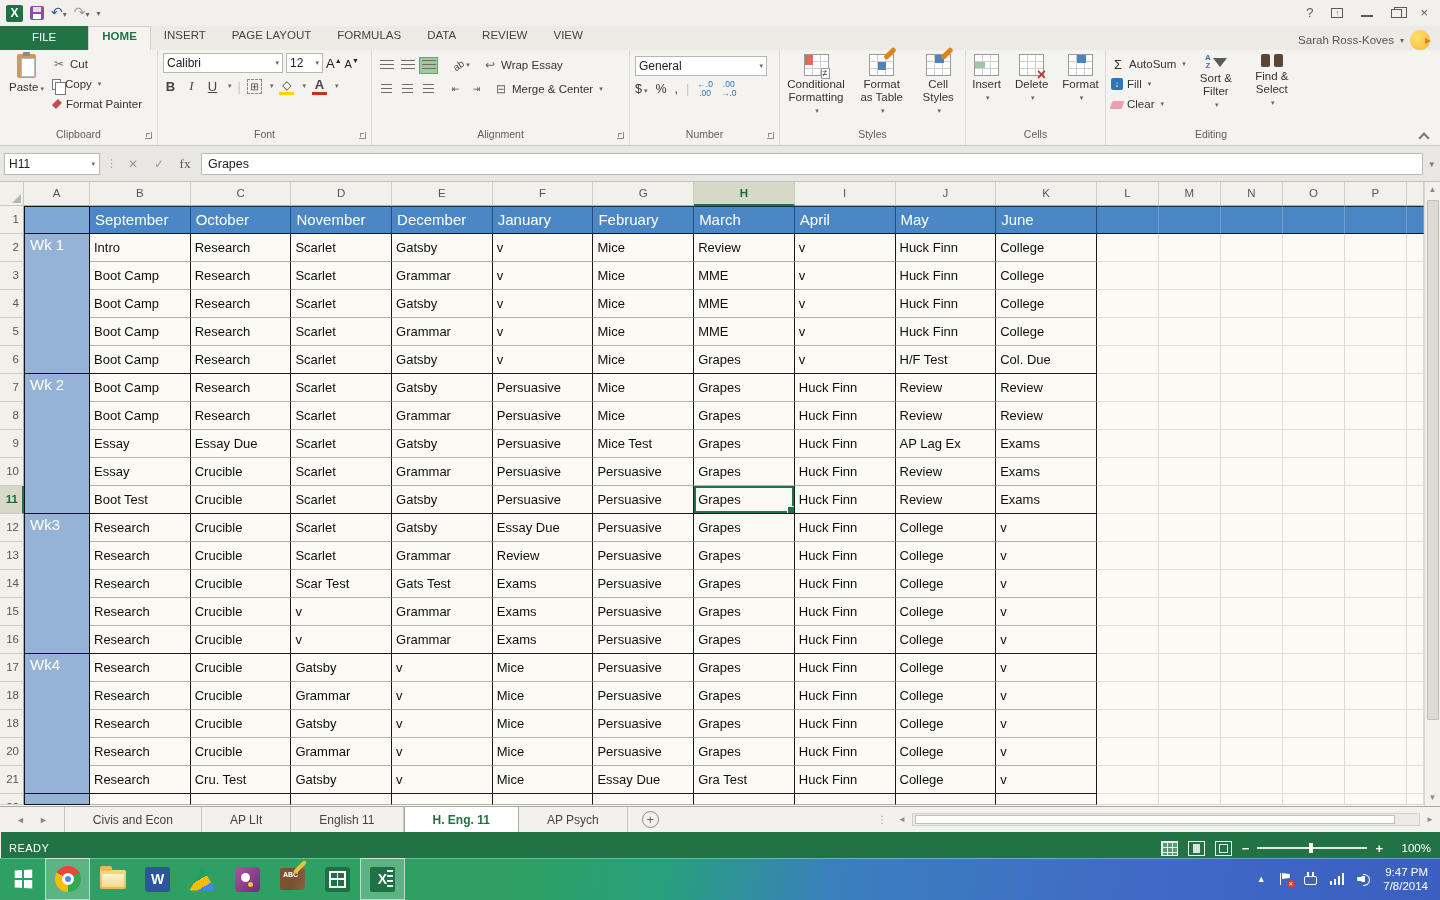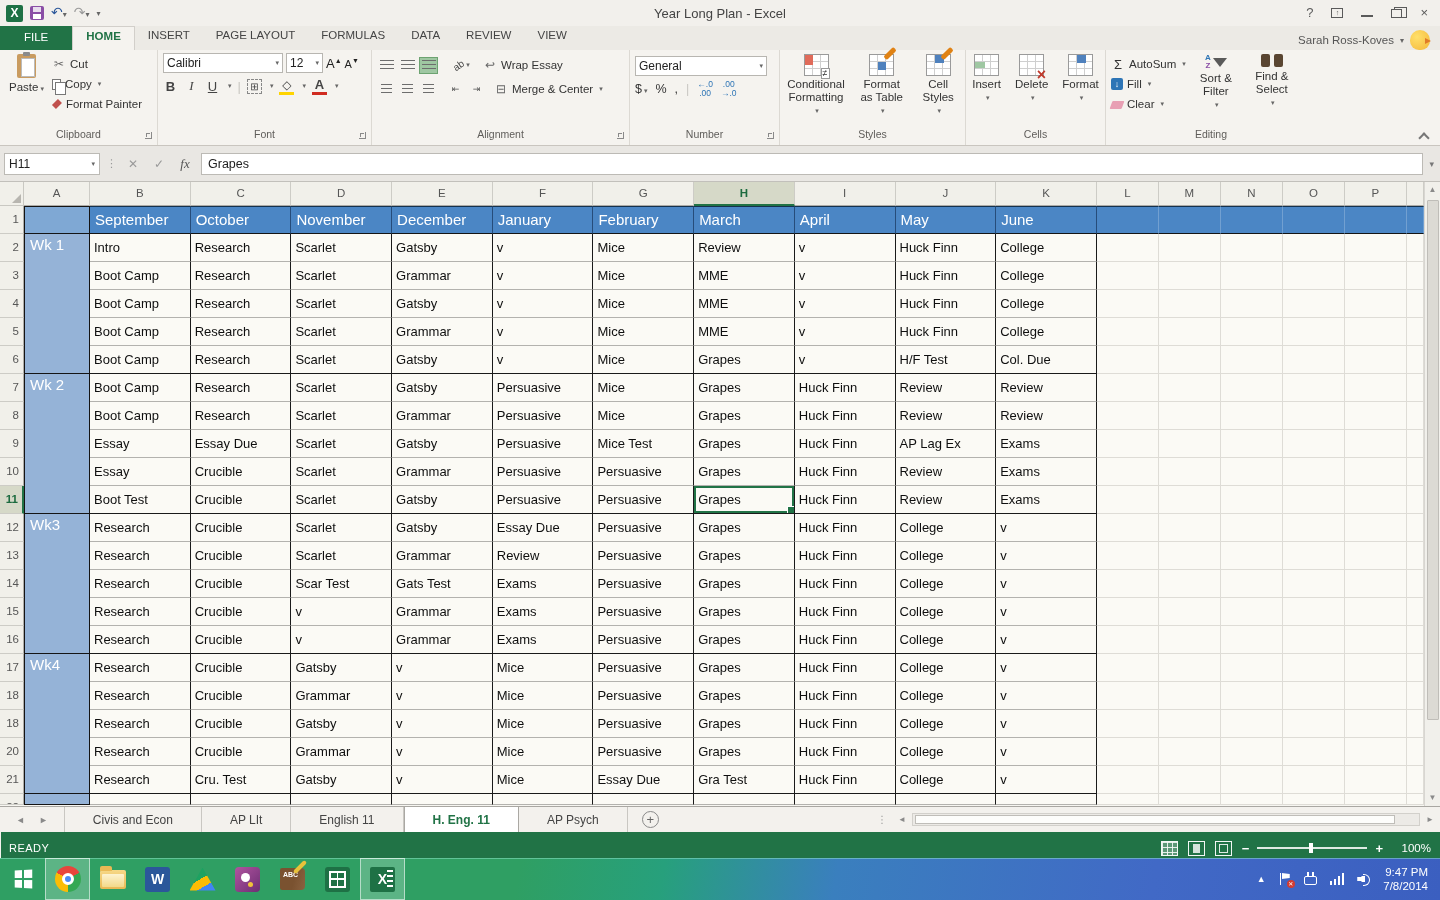--- a/index.html
+++ b/index.html
@@ -17,21 +17,21 @@
 .qat-dd{font-size:8px;color:#666}
 #win-title{position:absolute;left:0;right:0;text-align:center;font-size:13px;color:#444;pointer-events:none}
 .winbtns{margin-left:auto;display:flex;align-items:center;gap:18px;padding-right:12px;z-index:2}
 .winbtn{color:#5a5a5a;font-size:13px;line-height:16px}
 .rd-box{width:12px;height:10px;border:1px solid #5a5a5a;position:relative;font-size:7px;text-align:center;line-height:8px;color:#5a5a5a}
 .minl{width:12px;height:8px;border-bottom:2px solid #5a5a5a}
 .restore{width:11px;height:9px;border:1px solid #5a5a5a;position:relative;background:#f2f0ec}
 .restore::before{content:"";position:absolute;left:2px;top:-3px;width:11px;height:9px;border:1px solid #5a5a5a;z-index:-1}
 
 #tabrow{position:absolute;left:0;top:26px;width:1440px;height:24px;background:#eceae5;display:flex;align-items:flex-end}
-.ftab{background:#217346;color:#fff;font-size:11.5px;padding:5px 24px;height:24px}
+.ftab{background:#217346;color:#fff;font-size:11.5px;padding:5px 32px;height:24px}
 .rtab{font-size:11.5px;color:#444;padding:3px 13px;height:24px}
 .rtab.active{background:#f5f3ef;color:#217346;border:1px solid #d2cfca;border-bottom:none;font-weight:bold}
 #userbox{margin-left:auto;display:flex;align-items:center;gap:6px;padding-right:10px;font-size:11.5px;color:#555}
 .duck{width:20px;height:20px;background:radial-gradient(circle at 35% 35%,#ffe06a,#f4b73a);border-radius:50% 50% 45% 45%;position:relative}
 .duck::after{content:"";position:absolute;right:-1px;top:8px;border-left:6px solid #e07b28;border-top:3px solid transparent;border-bottom:3px solid transparent}
 
 #ribbon{position:absolute;left:0;top:50px;width:1440px;height:96px;background:#f5f3ef;border-bottom:1px solid #c9c5bf;display:flex}
 .rgroup{border-right:1px solid #dcd9d3;padding:3px 5px 0;display:flex;flex-direction:column}
 .rg-body{flex:1;display:flex;gap:4px}
 .rg-label{height:20px;font-size:10.5px;color:#5f5d5a;text-align:center;position:relative;line-height:18px}
@@ -83,21 +83,21 @@
 .bino::before,.bino::after{content:"";position:absolute;top:0;width:9px;height:13px;background:#5a4632;border-radius:2px}
 .bino::before{left:0}.bino::after{right:0}
 #ribbon-collapse{position:absolute;right:12px;bottom:5px;width:9px;height:9px}
 #ribbon-collapse::before{content:"";position:absolute;left:1px;top:3px;width:6px;height:6px;border-left:2px solid #777;border-top:2px solid #777;transform:rotate(45deg)}
 
 #formulabar{position:absolute;left:0;top:146px;width:1440px;height:36px;background:#e9e7e3;border-bottom:1px solid #c2c0bb;display:flex;align-items:center;padding:0 4px;gap:6px}
 #namebox{width:96px;height:22px;background:#fff;border:1px solid #bcbab5;font-size:12px;padding:2px 4px;display:flex;align-items:center}
 #namebox .dd{margin-left:auto}
 .fbar-sep{color:#9a9a9a;font-size:11px}
 .fbar-btn{color:#9a9a9a;font-size:12px;width:20px;text-align:center}
-.fx{font-style:italic;font-family:"Liberation Serif",serif;color:#555;font-size:13px}
+.fx{font-family:"Liberation Serif",serif;color:#555;font-size:13px}
 #formula-field{flex:1;height:22px;background:#fff;border:1px solid #bcbab5;font-size:12.5px;padding:2px 6px;display:flex;align-items:center}
 #fbar-expand{color:#777;font-size:9px;padding-right:2px}
 
 #grid{position:absolute;left:0;top:182px;width:1424px;height:624px;display:grid;
 grid-template-columns:24px 66px repeat(10,100.7px) repeat(5,62px) 17px;
 grid-template-rows:24px repeat(21,28px) 11px;background:#f7f6f1;overflow:hidden}
 .corner{background:#f1f0ea;border-right:1px solid #c9c8c2;border-bottom:1px solid #c9c8c2;position:relative}
 .corner::after{content:"";position:absolute;right:2px;bottom:2px;border-left:9px solid transparent;border-bottom:9px solid #b8b6b0}
 .colhead{background:#f1f0ea;border-right:1px solid #cdccc6;border-bottom:1px solid #aeaca7;color:#565656;font-size:11.5px;text-align:center;line-height:22px;overflow:hidden}
 .colhead.selc{background:#d6d9c8;color:#1c6b3f;border-bottom:2px solid #217346;font-weight:bold}
@@ -186,21 +186,20 @@
 <body>
 
 <div id="titlebar">
   <div class="qat">
     <div class="xl-logo">X</div>
     <div class="floppy"></div>
     <span class="undo">↶<span class="qat-dd">▾</span></span>
     <span class="redo">↷<span class="qat-dd">▾</span></span>
     <span class="qat-dd">▾</span>
   </div>
-  <div id="win-title">Year Long Plan - Excel</div>
   <div class="winbtns">
     <span class="winbtn">?</span>
     <span class="rd-box">↑</span>
     <span class="minl"></span>
     <span class="restore"></span>
     <span class="winbtn">×</span>
   </div>
 </div>
 
 <div id="tabrow">

